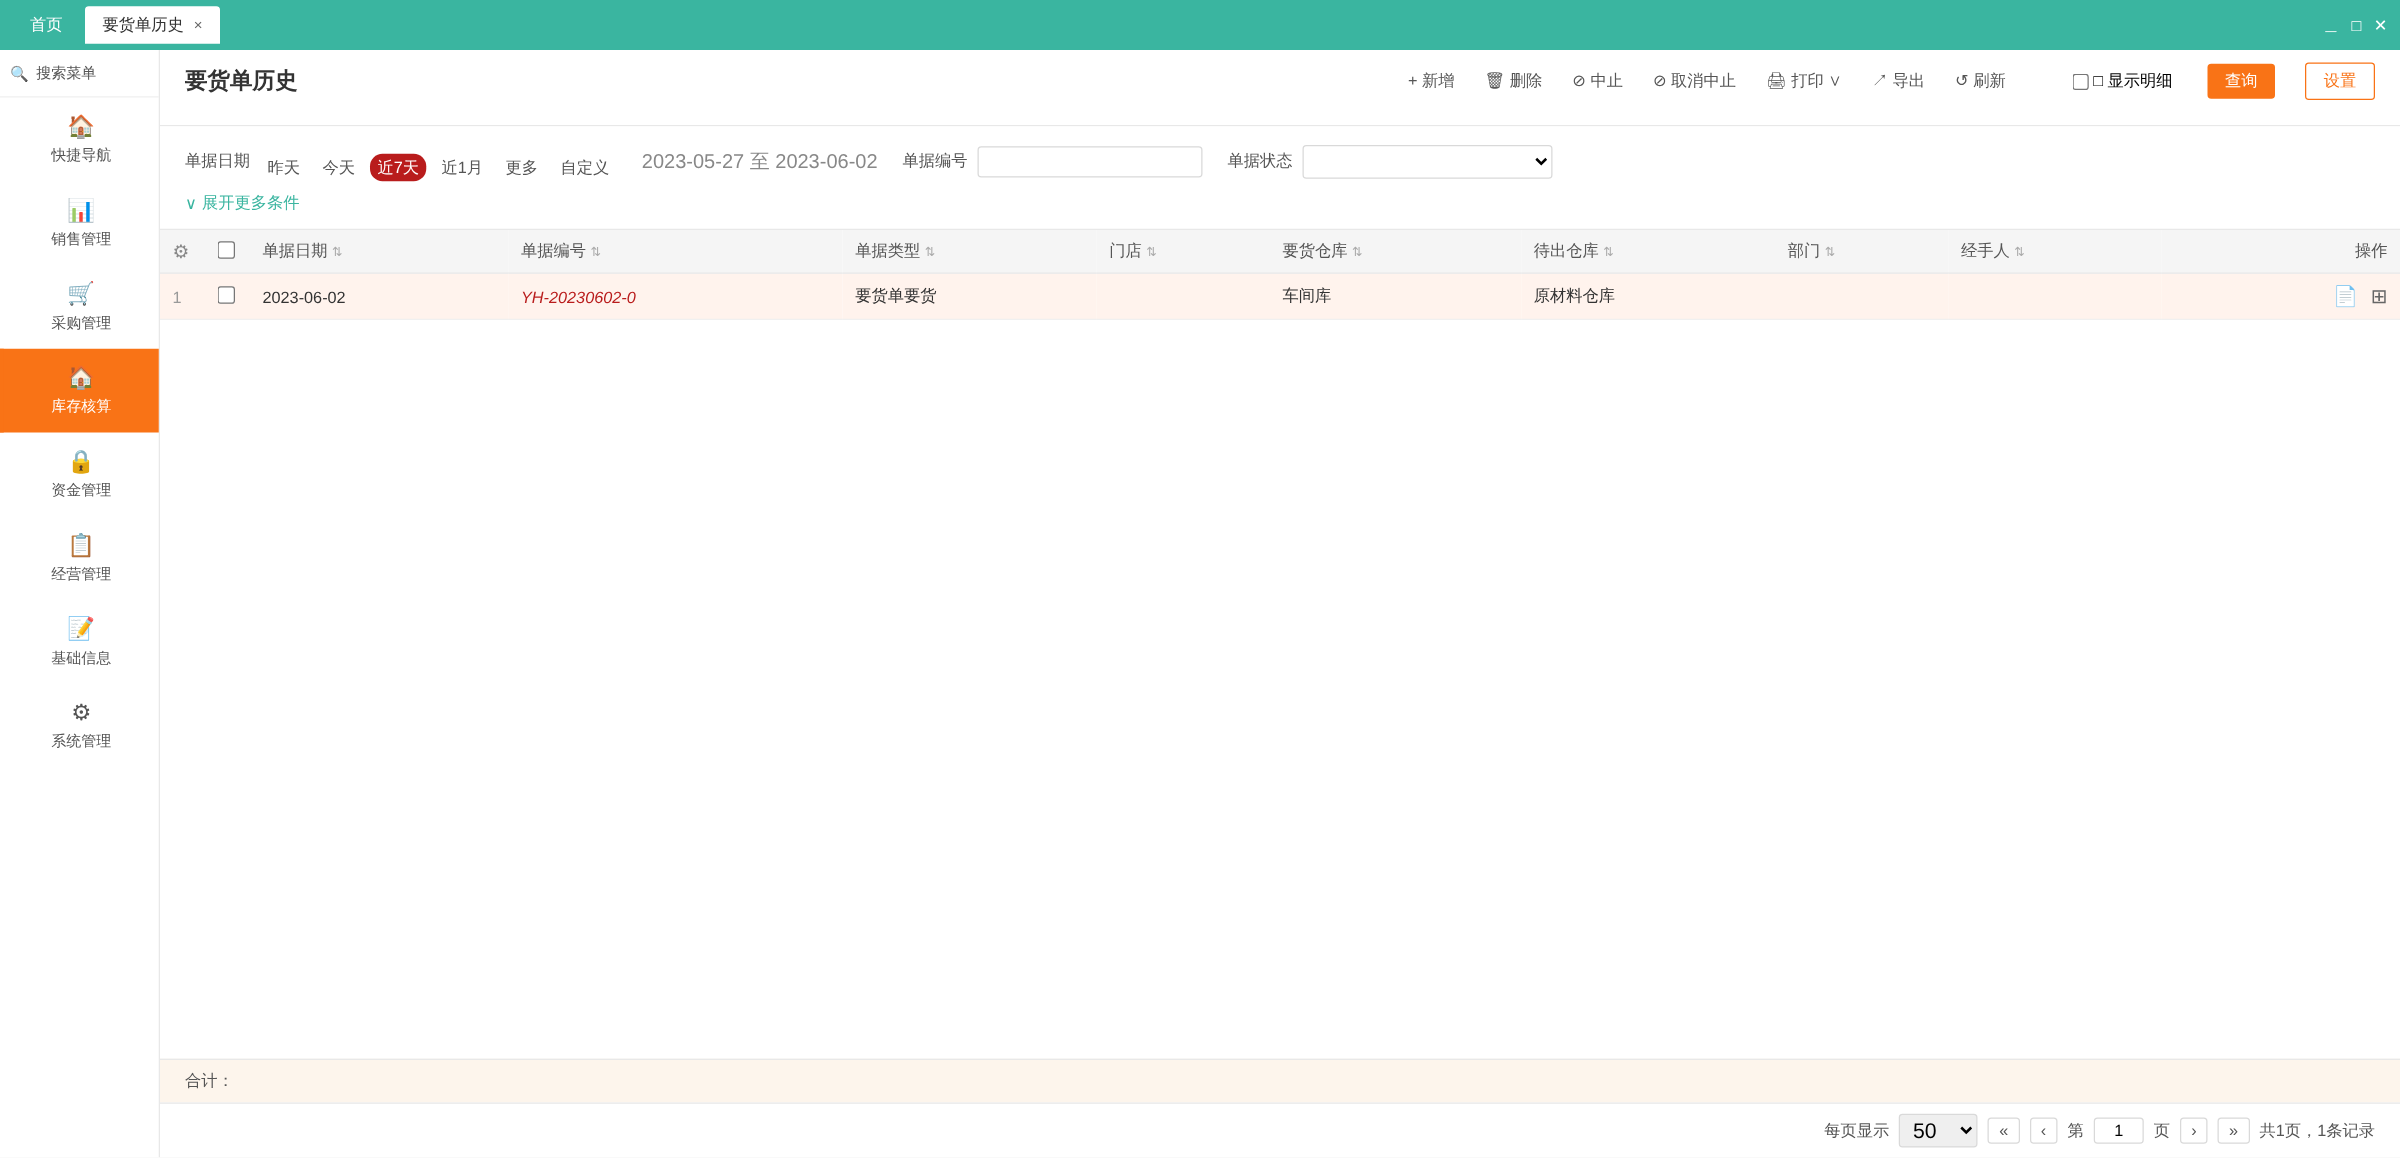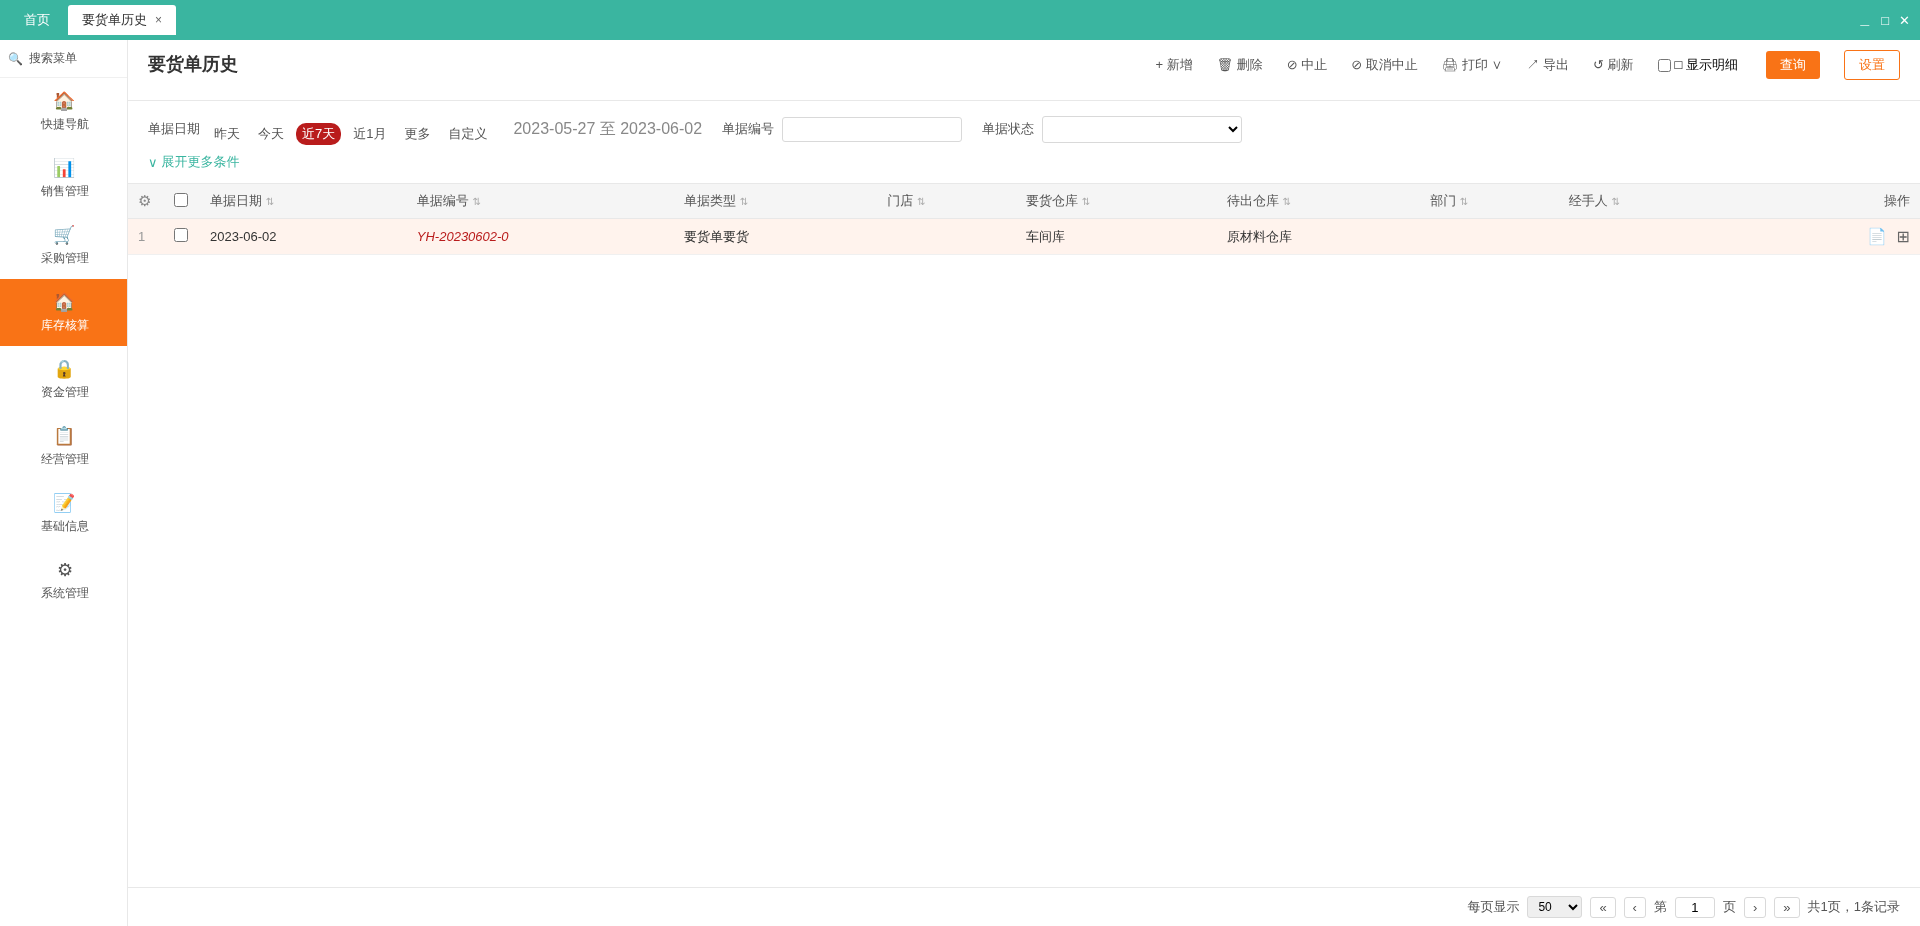--- a/index.html
+++ b/index.html
@@ -56,21 +56,21 @@
     .row-num { color: #999; }
     .checkbox-col { width: 36px; }
 
     
     .summary-bar { background: #fdf5ec; border-top: 1px solid #e8e8e8; padding: 8px 20px; flex-shrink: 0; display: flex; align-items: center; }
     .summary-label { color: #555; font-size: 13px; }
 
     
     .pagination { background: #fff; border-top: 1px solid #e8e8e8; padding: 8px 20px; display: flex; align-items: center; justify-content: flex-end; gap: 8px; flex-shrink: 0; }
     .pagination-label { color: #555; font-size: 13px; }
-    .pagination-select { border: 1px solid #d9d9d9; border-radius: 3px; padding: 2px 6px; font-size: 12px; }
+    .pagination-select { border: 1px solid #d9d9d9; border-radius: 3px; padding: 2px 6px; font-size: 17px; }
     .pagination-btn { border: 1px solid #d9d9d9; background: #fff; padding: 2px 8px; cursor: pointer; border-radius: 3px; font-size: 13px; color: #555; }
     .pagination-btn:disabled { color: #ccc; cursor: default; }
     .pagination-input { border: 1px solid #d9d9d9; border-radius: 3px; padding: 2px 6px; width: 40px; text-align: center; font-size: 13px; }
     .page-info { color: #555; font-size: 13px; }
 
     .header-and-toolbar { display: flex; align-items: center; justify-content: space-between; padding: 10px 20px; background: #fff; border-bottom: 1px solid #e8e8e8; }
 
     .checkbox { width: 14px; height: 14px; cursor: pointer; }
     .gear-icon { cursor: pointer; color: #888; font-size: 15px; }
   </style>
@@ -152,21 +152,21 @@
         </span>
         <span class="toolbar-btn">
           <span>🖨 打印 ∨</span>
         </span>
         <span class="toolbar-btn">
           <span>↗ 导出</span>
         </span>
         <span class="toolbar-btn">
           <span>↺ 刷新</span>
         </span>
-        <label style="display:flex;align-items:center;gap:4px;cursor:pointer;">
+        <label style="display:flex;align-items:center;gap:4px;cursor:pointer;margin-left:29px;">
           <input type="checkbox" style="">
           <span>□ 显示明细</span>
         </label>
         <button class="toolbar-btn query">
           <span>查询</span>
         </button>
         <button class="toolbar-btn setting">
           <span>设置</span>
         </button>
       </div>
@@ -275,20 +275,23 @@
             <td></td>
             <td style="text-align:right;">
               <span class="action-btn">📄</span>
               <span class="action-btn" style="margin-left:6px;">⊞</span>
             </td>
           </tr>
         </tbody>
       </table>
     </div>
 
+    <div class="summary-bar">
+      <span class="summary-label">合计：</span>
+    </div>
 
     <div class="pagination">
       <span class="pagination-label">每页显示</span>
       <select class="pagination-select">
         <option value="20">20</option>
         <option value="50" selected="">50</option>
         <option value="100">100</option>
       </select>
       <button class="pagination-btn">«</button>
       <button class="pagination-btn">‹</button>

